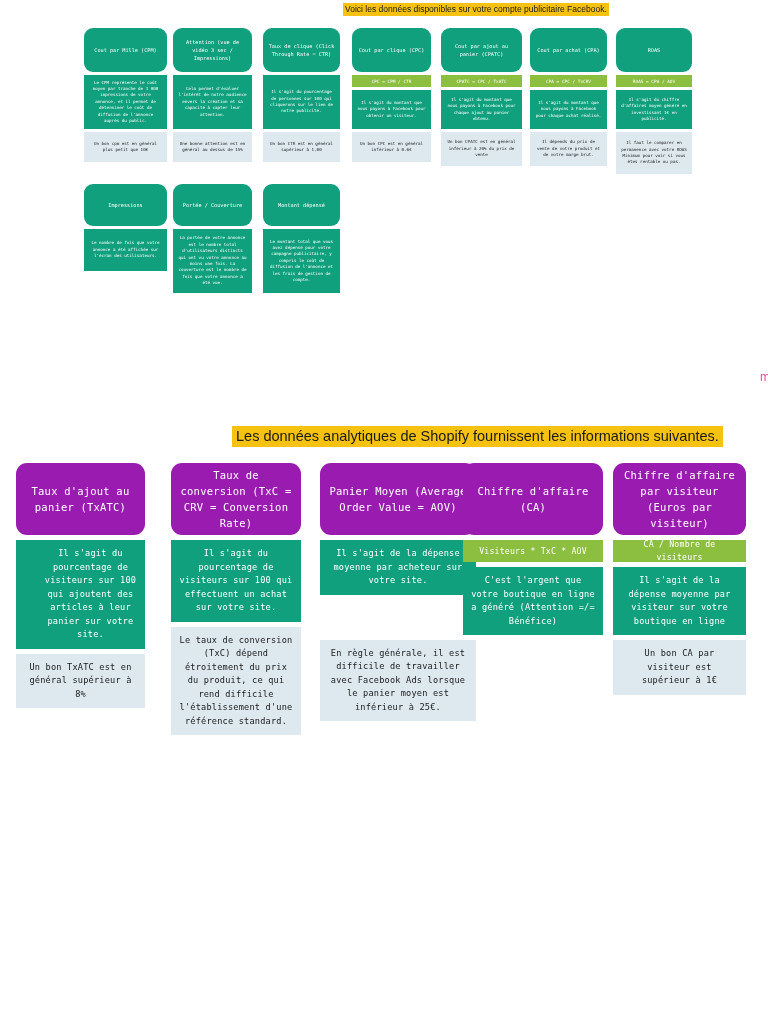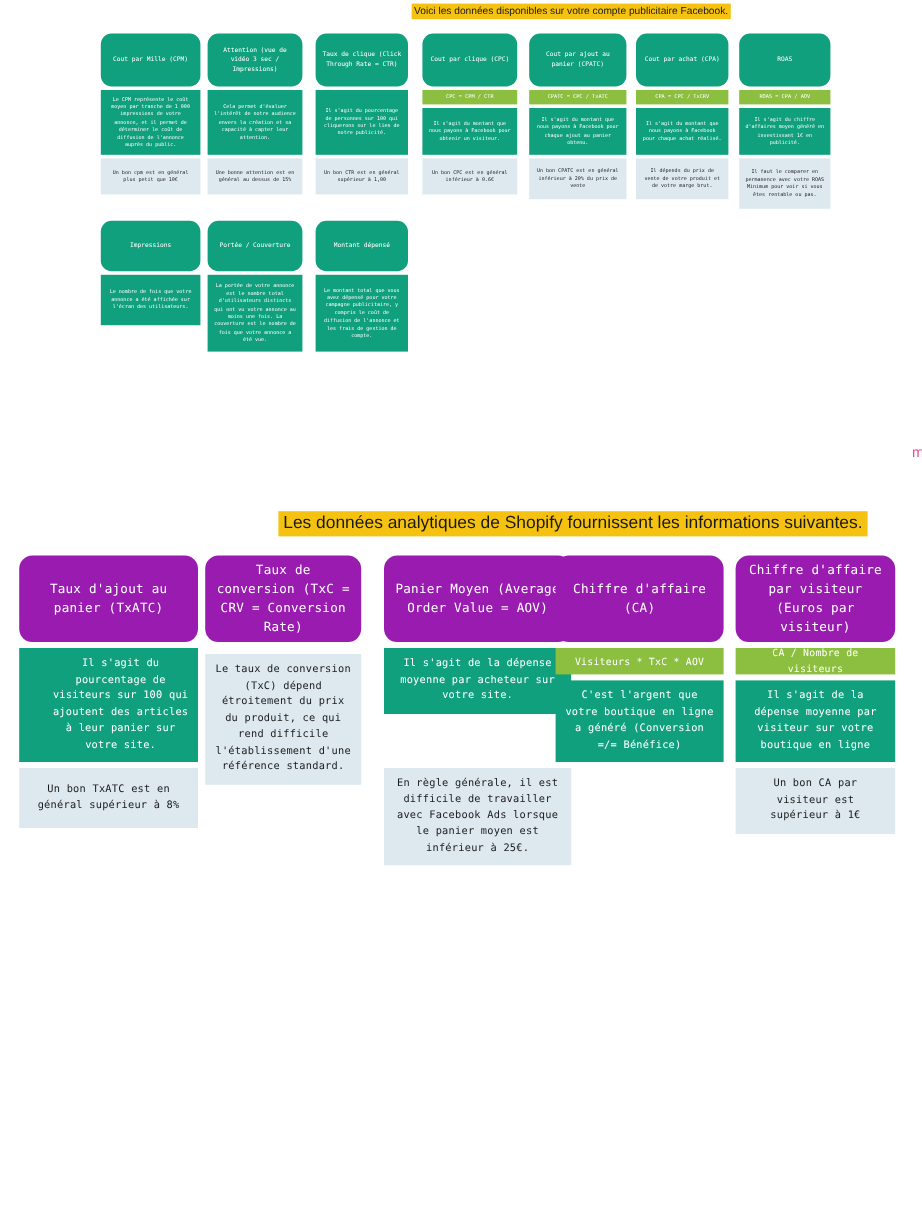--- a/index.html
+++ b/index.html
@@ -177,46 +177,47 @@
         <div class="gap"></div>
         <div class="body" style="min-height: 64px;">La portée de votre annonce est le nombre total d'utilisateurs distincts qui ont vu votre annonce au moins une fois. La couverture est le nombre de fois que votre annonce a été vue.</div>
       </div>
       <div class="col" style="left: 263px; top: 184px; width: 77px;">
         <div class="hdr" style="height: 42px;">Montant dépensé</div>
         <div class="gap"></div>
         <div class="body" style="min-height: 64px;">Le montant total que vous avez dépensé pour votre campagne publicitaire, y compris le coût de diffusion de l'annonce et les frais de gestion de compte.</div>
       </div>
     </div>
   <div id="section-shopify" class="s2">
-      <div class="col" style="left: 16px; top: 463px; width: 149px;">
+      <div class="col" style="left: 16px; top: 463px; width: 129px;">
         <div class="hdr" style="height: 72px;">Taux d'ajout au panier (TxATC)</div>
         <div class="gap"></div>
         <div class="body" style="min-height: 56px; padding-left: 28px;">Il s'agit du pourcentage de visiteurs sur 100 qui ajoutent des articles à leur panier sur votre site.</div>
         <div class="gap"></div>
         <div class="note" style="min-height: 50px;">Un bon TxATC est en général supérieur à 8%</div>
       </div>
       <div class="col" style="left: 171px; top: 463px; width: 130px;">
         <div class="hdr" style="height: 72px;">Taux de conversion (TxC = CRV = Conversion Rate)</div>
         <div class="gap"></div>
+        <div class="body" style="min-height: 56px;">Il s'agit du pourcentage de visiteurs sur 100 qui effectuent un achat sur votre site.</div>
         <div class="gap"></div>
         <div class="note" style="min-height: 78px;">Le taux de conversion (TxC) dépend étroitement du prix du produit, ce qui rend difficile l'établissement d'une référence standard.</div>
       </div>
       <div class="col" style="left: 320px; top: 463px; width: 156px;">
         <div class="hdr" style="height: 72px;">Panier Moyen (Average Order Value = AOV)</div>
         <div class="gap"></div>
         <div class="body" style="min-height: 50px;">Il s'agit de la dépense moyenne par acheteur sur votre site.</div>
         <div class="gap"></div>
         <div class="note" style="min-height: 73px; margin-top: 40px;">En règle générale, il est difficile de travailler avec Facebook Ads lorsque le panier moyen est inférieur à 25€.</div>
       </div>
       <div class="col" style="left: 463px; top: 463px; width: 140px;">
         <div class="hdr" style="height: 72px;">Chiffre d'affaire (CA)</div>
         <div class="gap"></div>
         <div class="formula" style="height: 22px;">Visiteurs * TxC * AOV</div>
         <div class="gap"></div>
-        <div class="body" style="min-height: 50px;">C'est l'argent que votre boutique en ligne a généré (Conversion =/= Bénéfice)</div>
+        <div class="body" style="min-height: 50px;">C'est l'argent que votre boutique en ligne a généré (Attention =/= Bénéfice)</div>
       </div>
       <div class="col" style="left: 613px; top: 463px; width: 133px;">
         <div class="hdr" style="height: 72px;">Chiffre d'affaire par visiteur (Euros par visiteur)</div>
         <div class="gap"></div>
         <div class="formula" style="height: 22px;">CA / Nombre de visiteurs</div>
         <div class="gap"></div>
         <div class="body" style="min-height: 52px;">Il s'agit de la dépense moyenne par visiteur sur votre boutique en ligne</div>
         <div class="gap"></div>
         <div class="note" style="min-height: 48px;">Un bon CA par visiteur est supérieur à 1€</div>
       </div>

